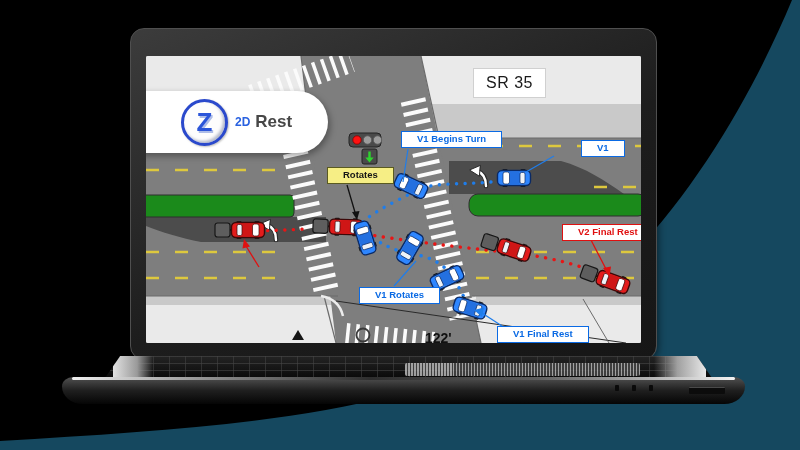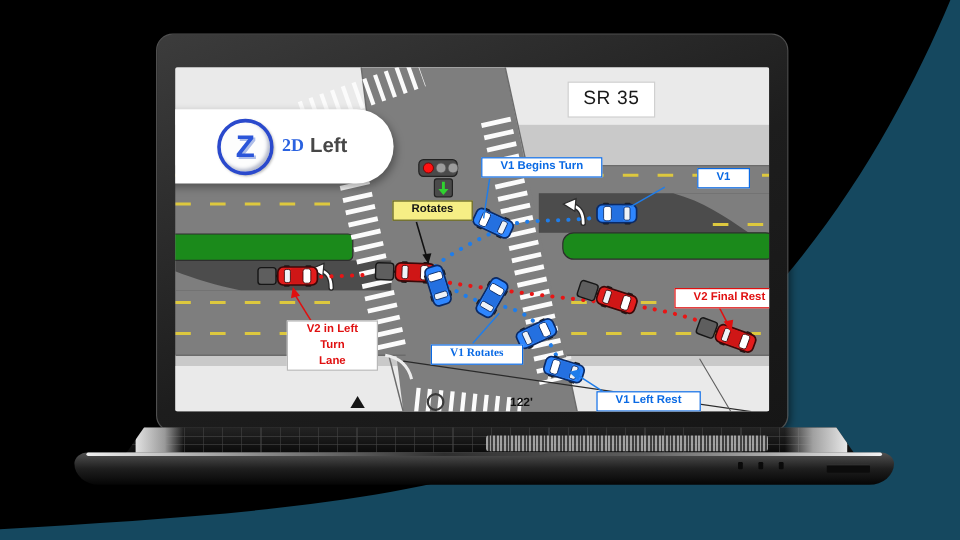--- a/index.html
+++ b/index.html
@@ -34,33 +34,33 @@
   .ports i{width:4px;height:6px;background:#0a0a0a;display:block;border-radius:1px;}
   .sdslot{position:absolute;right:20px;top:10px;width:36px;height:6px;background:#0c0c0c;
     border-top:1px solid #4a4a4a;border-radius:1px;}
   
   .lbl{position:absolute;background:#fff;font-weight:bold;font-size:9.5px;line-height:1.35;
     text-align:center;padding:1px 15px;white-space:nowrap;z-index:6;box-sizing:border-box;}
   .lbl.blue{color:#0a6ae4;border:1px solid #0a6ae4;}
   .lbl.red{color:#e01010;border:1px solid #e01010;}
   .lbl.red-soft{color:#e01010;border:1px solid #b9b9b9;}
   .lbl.impact{background:#f6ee85;color:#151515;border:1px solid #5a5a20;}
-  .lbl.plain{background:transparent;border:none;color:#111;font-size:10px;}
+  .lbl.plain{background:transparent;border:none;color:#111;font-size:14px;}
   .lbl.sign{font-size:16px;color:#1a1a1a;border:none;padding:3px 12px;font-weight:normal;
     letter-spacing:.5px;box-shadow:0 0 0 1px #d0d0d0;}
   
   .pill{position:absolute;left:-14px;top:35px;width:196px;height:62px;background:#fff;
     border-radius:0 31px 31px 0;z-index:7;display:flex;align-items:center;gap:7px;
     box-shadow:2px 3px 7px rgba(0,0,0,.35);}
   .zring{width:41px;height:41px;margin-left:49px;border-radius:50%;background:#fdfdfd;
     border:3px solid #2a49cc;display:flex;align-items:center;justify-content:center;
     box-shadow:inset -2px -2px 3px rgba(120,130,160,.55), 1px 1px 2px rgba(0,0,0,.25);}
   .zring span{font-size:26px;font-weight:bold;color:#2b55d9;line-height:1;
     text-shadow:1.5px 1.5px 0 #aebde8;}
-  .zprefix{font-size:15px;font-weight:bold;color:#2a62e0;font-family:Liberation Serif, serif;}
+  .zprefix{font-size:12px;font-weight:bold;color:#2a62e0;}
   .zname{font-size:17px;font-weight:bold;color:#474747;margin-left:-2px;}
   svg{display:block;}
 </style>
 </head>
 <body>
 
 <div class="stage">
 
   <svg class="swoosh" width="800" height="450" viewBox="0 0 800 450">
     <path d="M800,0 L800,450 L0,450 L0,441 C230,427 418,416 545,330 C668,247 748,105 792,0 Z" fill="#15485f"></path>
@@ -206,35 +206,31 @@
             <polygon points="457,212 465,210.5 463.5,221" fill="#e01010"></polygon>
             <line x1="356" y1="270" x2="336" y2="257" stroke="#1f7dea" stroke-width="1.3"></line>
             <polygon points="338,251.5 336,261 328,254" fill="#1f7dea"></polygon>
           </g>
         </svg>
 
         <div class="lbl sign" style="left:328px;top:13px;">SR 35</div>
         <div class="lbl blue" style="left:255px;top:75px;">V1 Begins Turn</div>
         <div class="lbl blue" style="left:403px;top:84px;margin-left:32px;">V1</div>
         <div class="lbl impact" style="left:181px;top:111px;">Rotates</div>
-        <div class="lbl red-soft" style="left:93px;top:211px;width:76px;white-space:normal;">
-          <span style="display:block;">V2 in Left</span>
-          <span style="display:block;">Turn Lane</span>
-        </div>
-        <div class="lbl blue" style="left:213px;top:231px;font-family:Liberation Serif, serif;">V1 Rotates</div>
-        <div class="lbl red" style="left:416px;top:184px;">V2 Final Rest</div>
-        <div class="lbl blue" style="left:351px;top:270px;">V1 Left Rest</div>
+        <div class="lbl blue" style="left:213px;top:231px;">V1 Rotates</div>
+        <div class="lbl red" style="left:416px;top:168px;">V2 Final Rest</div>
+        <div class="lbl blue" style="left:351px;top:270px;">V1 Final Rest</div>
         <div class="lbl plain" style="left:264px;top:272px;font-weight:bold;">122'</div>
 
         <div class="pill">
           <div class="zring">
             <span>Z</span>
           </div>
           <span class="zprefix">2D</span>
-          <span class="zname">Left</span>
+          <span class="zname">Rest</span>
         </div>
 
       </div>
     </div>
 
     <div class="deck">
       <div class="deck-edge-l"></div>
       <div class="deck-edge-r"></div>
       <div class="mesh"></div>
     </div>

